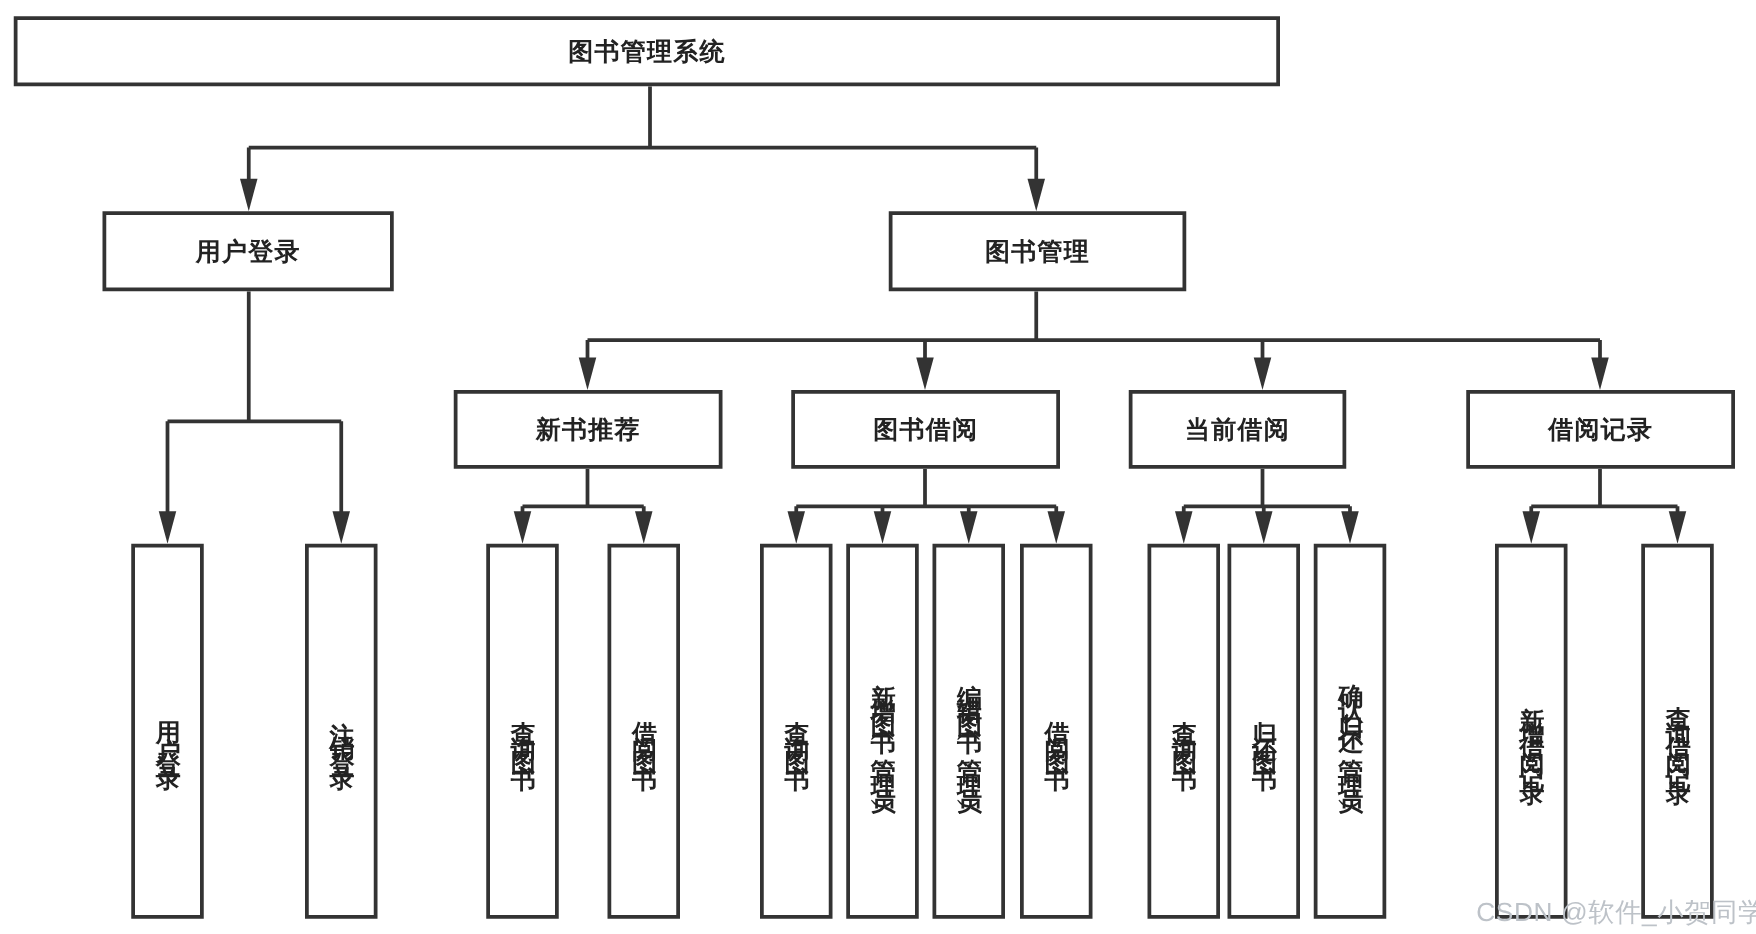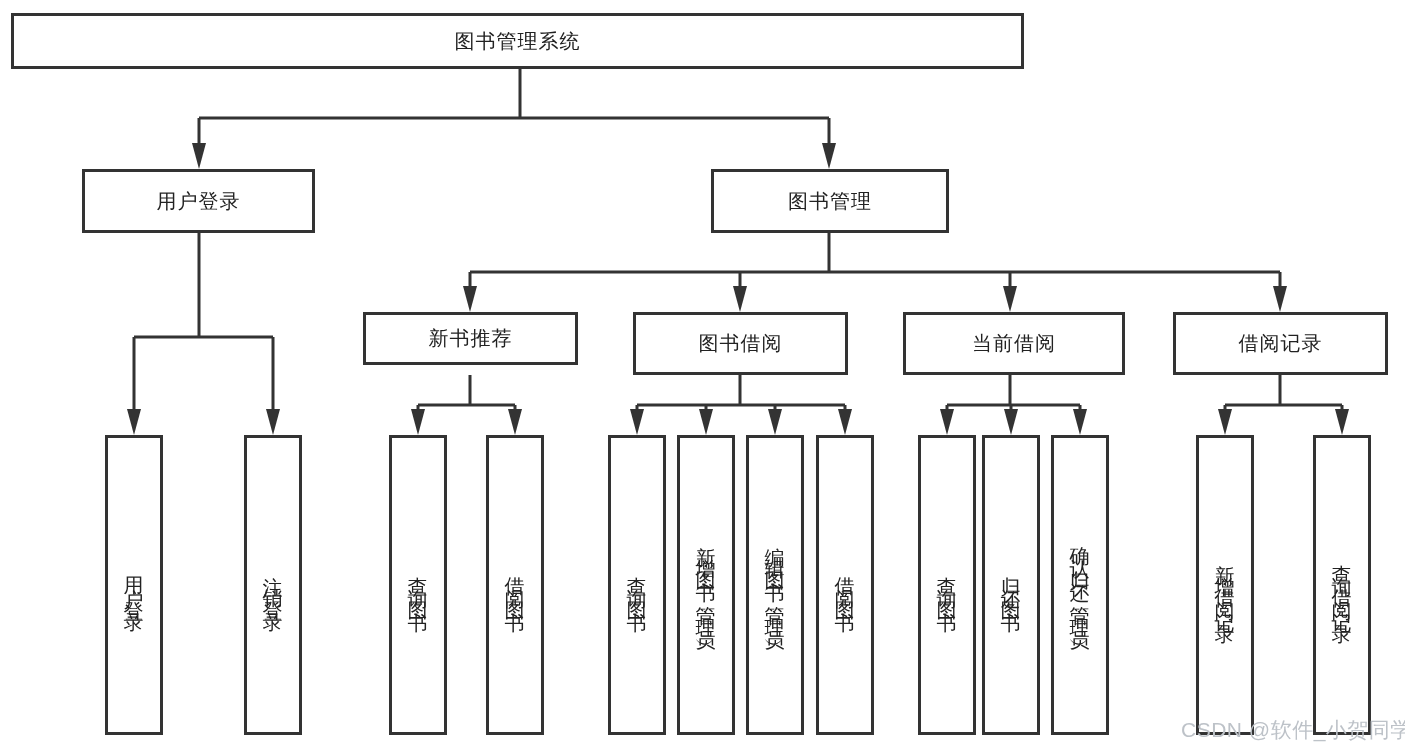--- a/index.html
+++ b/index.html
@@ -22,20 +22,21 @@
     box-sizing: border-box;
     border: 3px solid #333333;
     background: #ffffff;
     display: flex;
     align-items: center;
     justify-content: center;
     color: #222222;
     font-size: 20px;
     letter-spacing: 1px;
     z-index: 2;
+    font-weight: bold;
   }
   .leaf {
     top: 435px;
     height: 300px;
     width: 58px;
   }
   .leaf .vtext {
     writing-mode: vertical-rl;
     text-orientation: mixed;
     letter-spacing: 12px;
@@ -95,27 +96,27 @@
     <span>图书管理系统</span>
   </div>
 
   <div class="node" style="left:82px; top:169px; width:233px; height:64px;">
     <span>用户登录</span>
   </div>
   <div class="node" style="left:711px; top:169px; width:238px; height:64px;">
     <span>图书管理</span>
   </div>
 
-  <div class="node" style="left:363px; top:312px; width:215px; height:53px;">
+  <div class="node" style="left:363px; top:312px; width:215px; height:63px;">
     <span>新书推荐</span>
   </div>
   <div class="node" style="left:633px; top:312px; width:215px; height:63px;">
     <span>图书借阅</span>
   </div>
-  <div class="node" style="left:903px; top:312px; width:222px; height:63px;">
+  <div class="node" style="left:903px; top:312px; width:174px; height:63px;">
     <span>当前借阅</span>
   </div>
   <div class="node" style="left:1173px; top:312px; width:215px; height:63px;text-align:right;">
     <span>借阅记录</span>
   </div>
 
   <div class="node leaf" style="left:105px;">
     <span class="vtext">用户登录</span>
   </div>
   <div class="node leaf" style="left:244px;">

